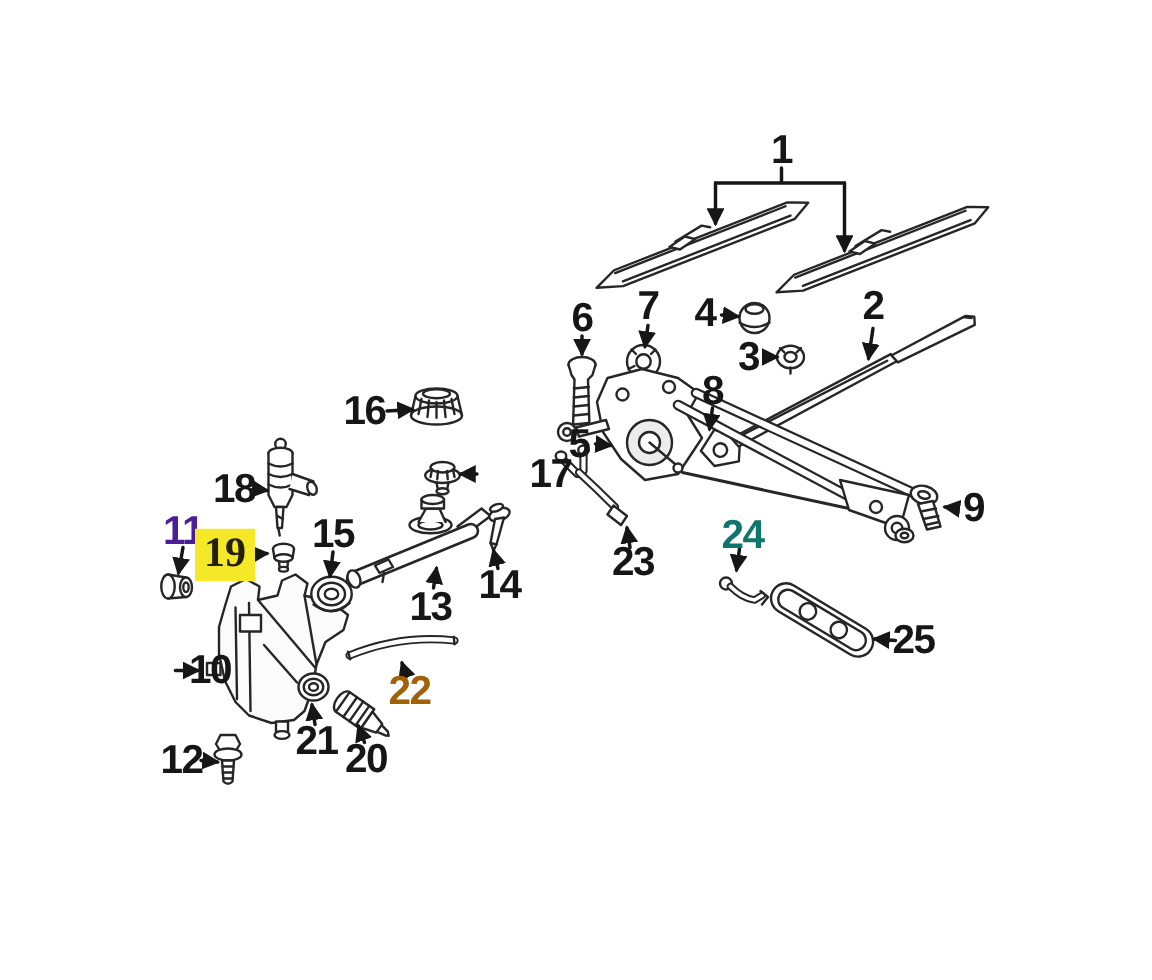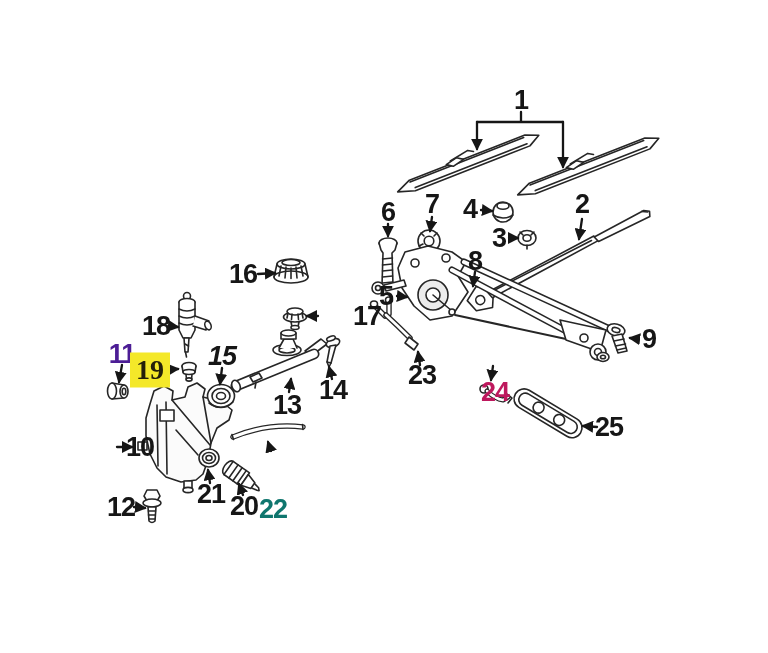--- a/index.html
+++ b/index.html
@@ -287,26 +287,26 @@
       <span class="callout" style="left: 386px; top: 296px; color: rgb(22, 22, 22);">5</span>
       <span class="callout" style="left: 388px; top: 212px; color: rgb(22, 22, 22);">6</span>
       <span class="callout" style="left: 432px; top: 204px; color: rgb(22, 22, 22);">7</span>
       <span class="callout" style="left: 475px; top: 261px; color: rgb(22, 22, 22);">8</span>
       <span class="callout" style="left: 649px; top: 339px; color: rgb(22, 22, 22);">9</span>
       <span class="callout" style="left: 104px; top: 447px; color: rgb(22, 22, 22); margin-left: 36px;">10</span>
       <span class="callout" style="left: 122px; top: 354px; color: #4c1d95;">11</span>
       <span class="callout" style="left: 121px; top: 507px; color: rgb(22, 22, 22);">12</span>
       <span class="callout" style="left: 287px; top: 405px; color: rgb(22, 22, 22); text-align: right;">13</span>
       <span class="callout" style="left: 333px; top: 390px; color: rgb(22, 22, 22);">14</span>
-      <span class="callout" style="left: 222px; top: 356px; color: rgb(22, 22, 22); font-style: italic;">15</span>
+      <span class="callout" style="left: 222px; top: 356px; color: rgb(22, 22, 22);">15</span>
       <span class="callout" style="left: 243px; top: 274px; color: rgb(22, 22, 22);">16</span>
       <span class="callout" style="left: 331px; top: 316px; color: rgb(22, 22, 22); margin-left: 36px;">17</span>
       <span class="callout" style="left: 156px; top: 326px; color: rgb(22, 22, 22);">18</span>
       <span class="callout hl" style="left: 150px; top: 370px; background: rgb(244, 232, 41); color: rgb(36, 32, 10);">19</span>
       <span class="callout" style="left: 244px; top: 506px; color: rgb(22, 22, 22);">20</span>
       <span class="callout" style="left: 211px; top: 494px; color: rgb(22, 22, 22);">21</span>
-      <span class="callout" style="left: 273px; top: 461px; color: #0f766e; margin-top: 48px;">22</span>
+      <span class="callout" style="left: 273px; top: 461px; color: #a16207;">22</span>
       <span class="callout" style="left: 422px; top: 375px; color: rgb(22, 22, 22);">23</span>
-      <span class="callout" style="left: 495px; top: 357px; color: #be185d; margin-top: 35px;">24</span>
+      <span class="callout" style="left: 495px; top: 357px; color: #0f766e;">24</span>
       <span class="callout" style="left: 609px; top: 427px; color: rgb(22, 22, 22);">25</span>
     </div>
 
 </div>
 
 </body></html>

